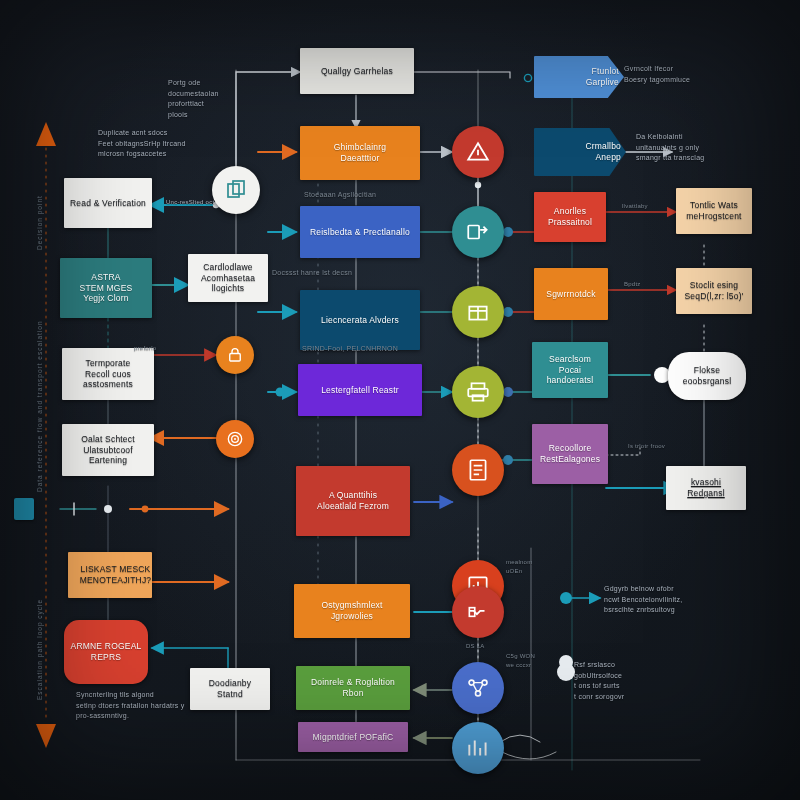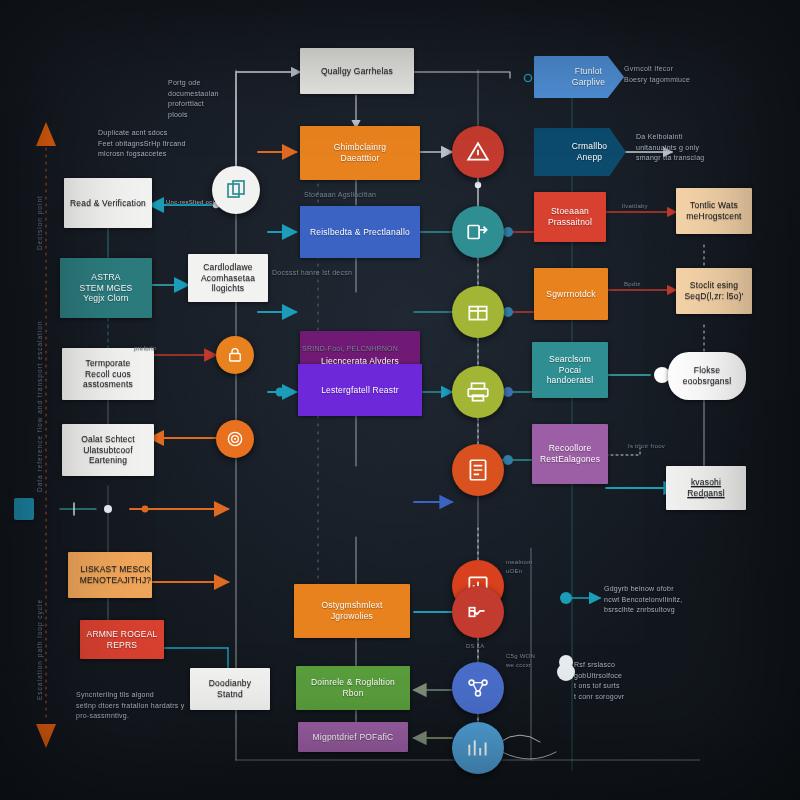--- a/index.html
+++ b/index.html
@@ -30,21 +30,21 @@
     overflow:hidden;
     filter:blur(.18px);
   }
   .node span{display:block;text-shadow:0 1px 1px rgba(0,0,0,.35);}
   .lt{color:#ffffff;}
   .dk{color:#1a1d22;}
 
   
   .chev{
     clip-path:polygon(0 0, 82% 0, 100% 50%, 82% 100%, 0 100%);
-    justify-content:flex-start;padding-left:24px;text-align:center;
+    justify-content:flex-start;padding-left:24px;text-align:right;
   }
 
   
   .circ{
     position:absolute;border-radius:50%;
     display:flex;align-items:center;justify-content:center;
     box-shadow:0 2px 6px rgba(0,0,0,.6);
     filter:blur(.15px);
   }
   .circ svg{display:block;}
@@ -259,21 +259,21 @@
   </div>
   <div class="node dk" style="left:62px;top:424px;width:92px;height:52px;background:#F2F2F0;">
     <span style="white-space:pre-line">Oalat Schtect
 Ulatsubtcoof
 Eartening</span>
   </div>
   <div class="node dk" style="left:68px;top:552px;width:84px;height:46px;background:#F0A65A;padding-left:16px;">
     <span style="white-space:pre-line">LISKAST MESCK
 MENOTEAJITHJ?</span>
   </div>
-  <div class="node lt" style="left:80px;top:620px;width:84px;height:39px;background:#D8402F;">
+  <div class="node lt" style="left:64px;top:620px;width:84px;height:64px;background:#D8402F;border-radius:15px;">
     <span style="white-space:pre-line">ARMNE ROGEAL
 REPRS</span>
   </div>
 
   <div class="node dk" style="left:188px;top:254px;width:80px;height:48px;background:#F2F2F0;">
     <span style="white-space:pre-line">Cardlodlawe
 Acomhasetaa
 llogichts</span>
   </div>
   <div class="node dk" style="left:190px;top:668px;width:80px;height:42px;background:#F2F2F0;">
@@ -284,25 +284,29 @@
   <div class="node dk" style="left:300px;top:48px;width:114px;height:46px;background:#E8E8E4;">
     <span>Quallgy Garrhelas</span>
   </div>
   <div class="node lt" style="left:300px;top:126px;width:120px;height:54px;background:#E8821E;">
     <span style="white-space:pre-line">Ghimbclainrg
 Daeatttior</span>
   </div>
   <div class="node lt" style="left:300px;top:206px;width:120px;height:52px;background:#3B63C4;">
     <span>Reislbedta &amp; Prectlanallo</span>
   </div>
-  <div class="node lt" style="left:300px;top:290px;width:120px;height:60px;background:#701a75;margin-top:41px;">
+  <div class="node lt" style="left:300px;top:290px;width:120px;height:60px;background:#0c4a6e;">
     <span>Liecncerata Alvders</span>
   </div>
   <div class="node lt" style="left:298px;top:364px;width:124px;height:52px;background:#6d28d9;">
     <span>Lestergfatell Reastr</span>
+  </div>
+  <div class="node lt" style="left:296px;top:466px;width:114px;height:70px;background:#C33A2E;">
+    <span style="white-space:pre-line">A Quanttihis
+Aloeatlald Fezrom</span>
   </div>
   <div class="node lt" style="left:296px;top:666px;width:114px;height:44px;background:#5A9E3D;">
     <span style="white-space:pre-line">Doinrele &amp; Roglaltion
 Rbon</span>
   </div>
   <div class="node lt" style="left:294px;top:584px;width:116px;height:54px;background:#E8821E;">
     <span style="white-space:pre-line">Ostygmshmlext
 Jgrowolies</span>
   </div>
   <div class="node lt" style="left:298px;top:722px;width:110px;height:30px;background:#9C5FA5;">
@@ -386,21 +390,21 @@
     </svg>
   </div>
 
   <div class="node chev lt" style="left:534px;top:56px;width:90px;height:42px;background:#4F8FD6;">
     <span>Ftunlot Garplive</span>
   </div>
   <div class="node chev lt" style="left:534px;top:128px;width:92px;height:48px;background:#0c4a6e;">
     <span>Crmallbo Anepp</span>
   </div>
   <div class="node lt" style="left:534px;top:192px;width:72px;height:50px;background:#D8402F;">
-    <span style="white-space:pre-line">Stoeaaan
+    <span style="white-space:pre-line">Anorlles
 Prassaitnol</span>
   </div>
   <div class="node lt" style="left:534px;top:268px;width:74px;height:52px;background:#E8821E;">
     <span>Sgwrrnotdck</span>
   </div>
   <div class="node lt" style="left:532px;top:342px;width:76px;height:56px;background:#2F8E92;">
     <span style="white-space:pre-line">Searclsom
 Pocai handoeratsl</span>
   </div>
   <div class="node dk" style="left:676px;top:188px;width:76px;height:46px;background:#F7D5AA;">

